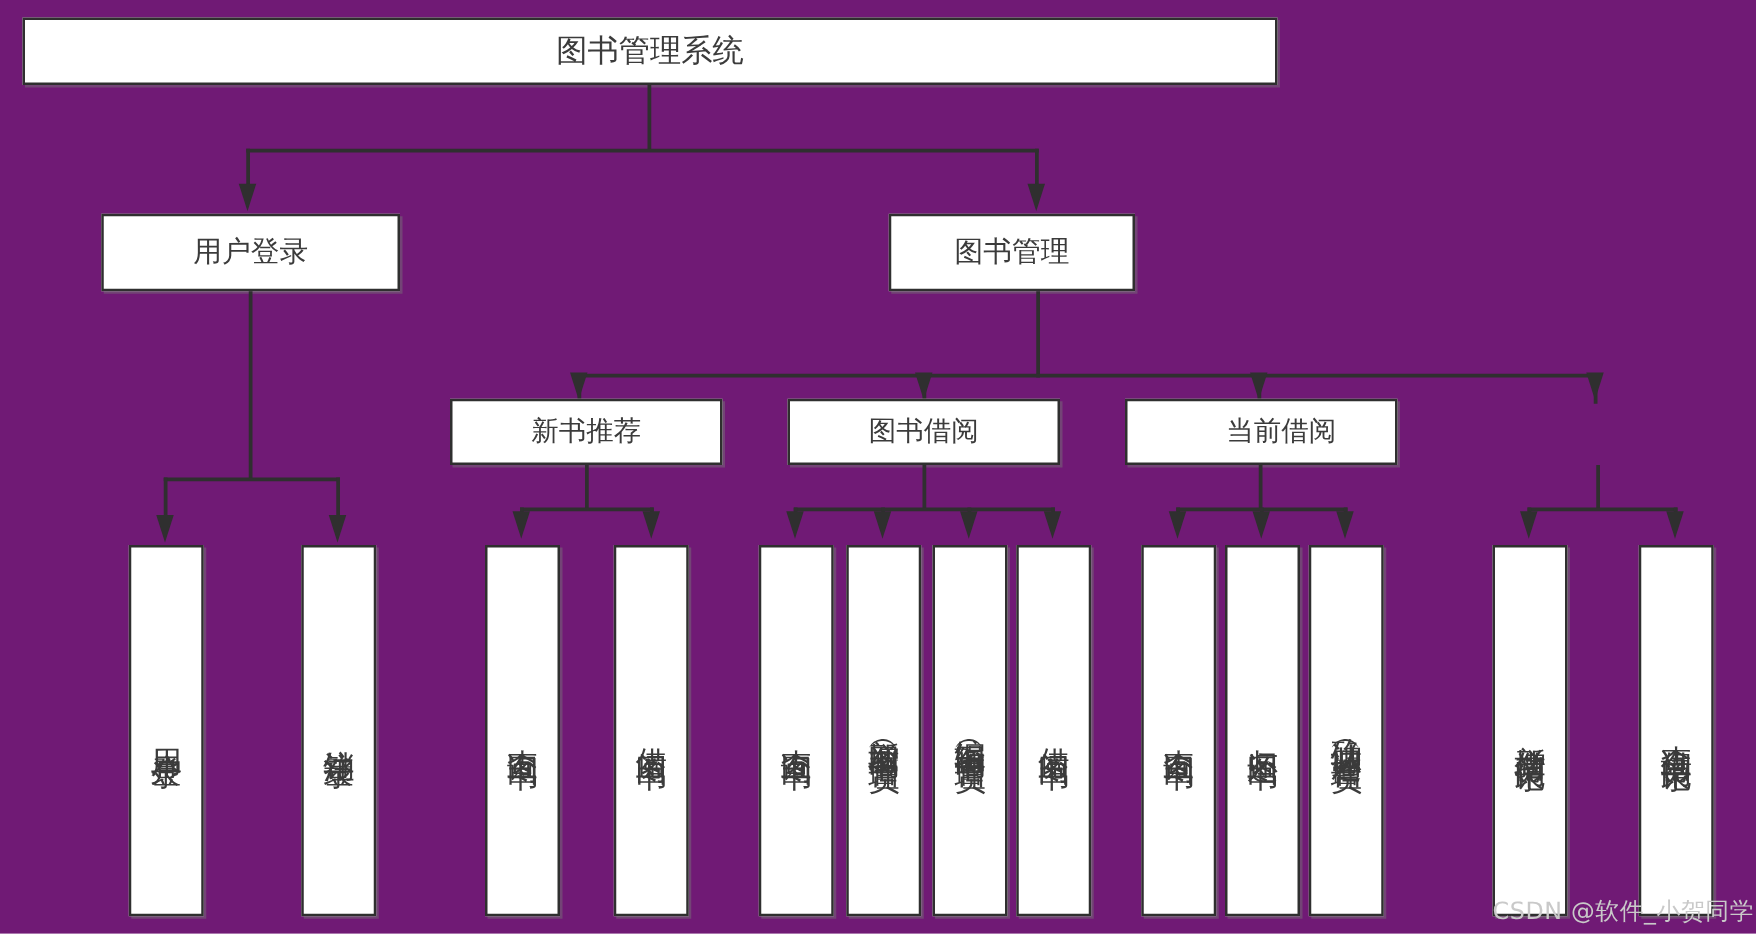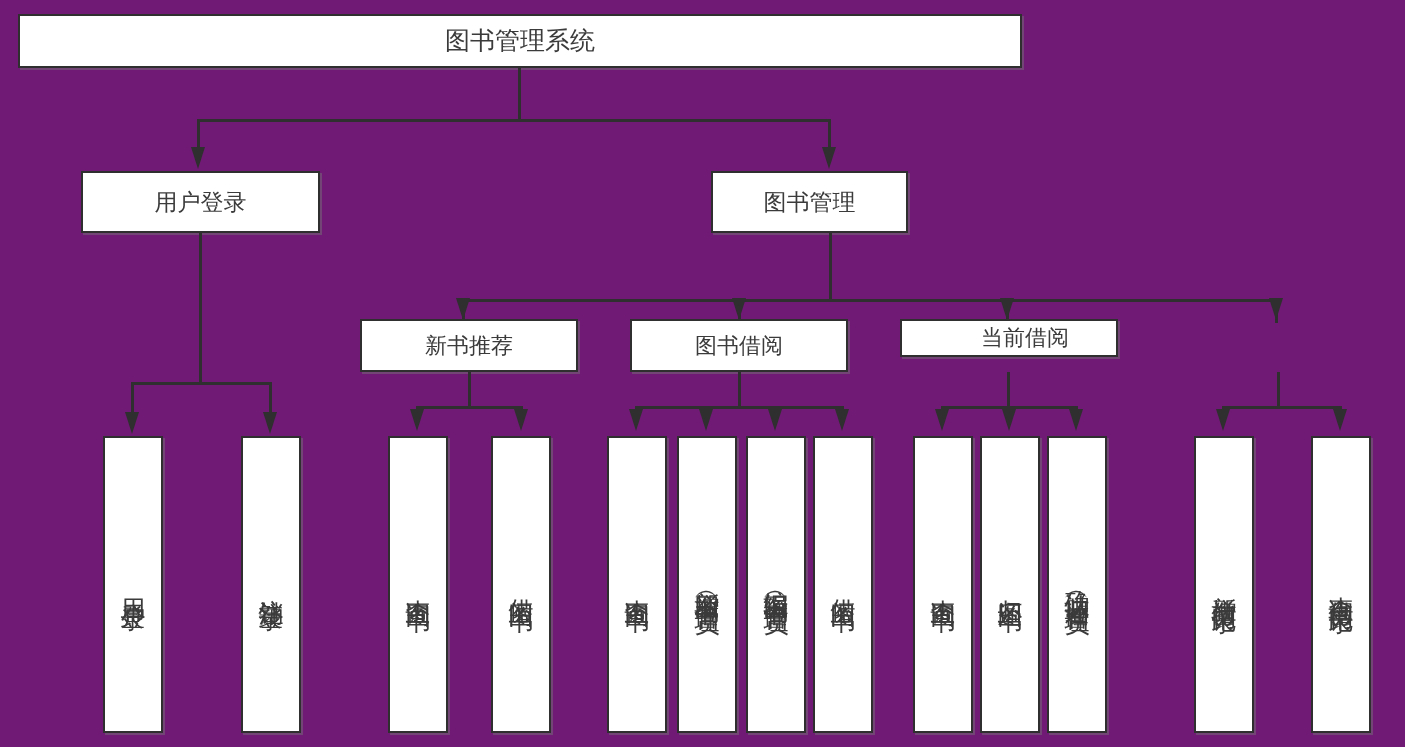--- a/index.html
+++ b/index.html
@@ -125,21 +125,21 @@
   <div class="arrow" style="left:1000px; top:298px;"></div>
   <div class="vline" style="left:1275px; top:299px; width:3px; height:24px;"></div>
   <div class="arrow" style="left:1269px; top:298px;"></div>
 
   <div class="node h2" style="left:360px; top:319px; width:218px; height:53px;">
     <span class="label">新书推荐</span>
   </div>
   <div class="node h2" style="left:630px; top:319px; width:218px; height:53px;">
     <span class="label">图书借阅</span>
   </div>
-  <div class="node h2" style="left:900px; top:319px; width:218px; height:38px;padding-left:32px;">
+  <div class="node h2" style="left:900px; top:319px; width:218px; height:53px;padding-left:32px;">
     <span class="label">当前借阅</span>
   </div>
 
   <div class="vline" style="left:468px; top:372px; width:3px; height:36px;"></div>
   <div class="hline" style="left:416px; top:406px; width:107px; height:3px;"></div>
   <div class="vline" style="left:416px; top:406px; width:3px; height:14px;"></div>
   <div class="arrow" style="left:410px; top:409px;"></div>
   <div class="vline" style="left:520px; top:406px; width:3px; height:14px;"></div>
   <div class="arrow" style="left:514px; top:409px;"></div>
 
@@ -207,14 +207,17 @@
     <span class="label">确认归还（管理员）</span>
   </div>
 
   <div class="node leaf" style="left:1194px; top:436px; width:60px; height:297px;">
     <span class="label">新增借阅记录</span>
   </div>
   <div class="node leaf" style="left:1311px; top:436px; width:60px; height:297px;">
     <span class="label">查询借阅记录</span>
   </div>
 
+  <div class="watermark" style="left:1194px; top:716px;">
+    <span>CSDN @软件_小贺同学</span>
+  </div>
 
 </div>
 
 </body></html>

